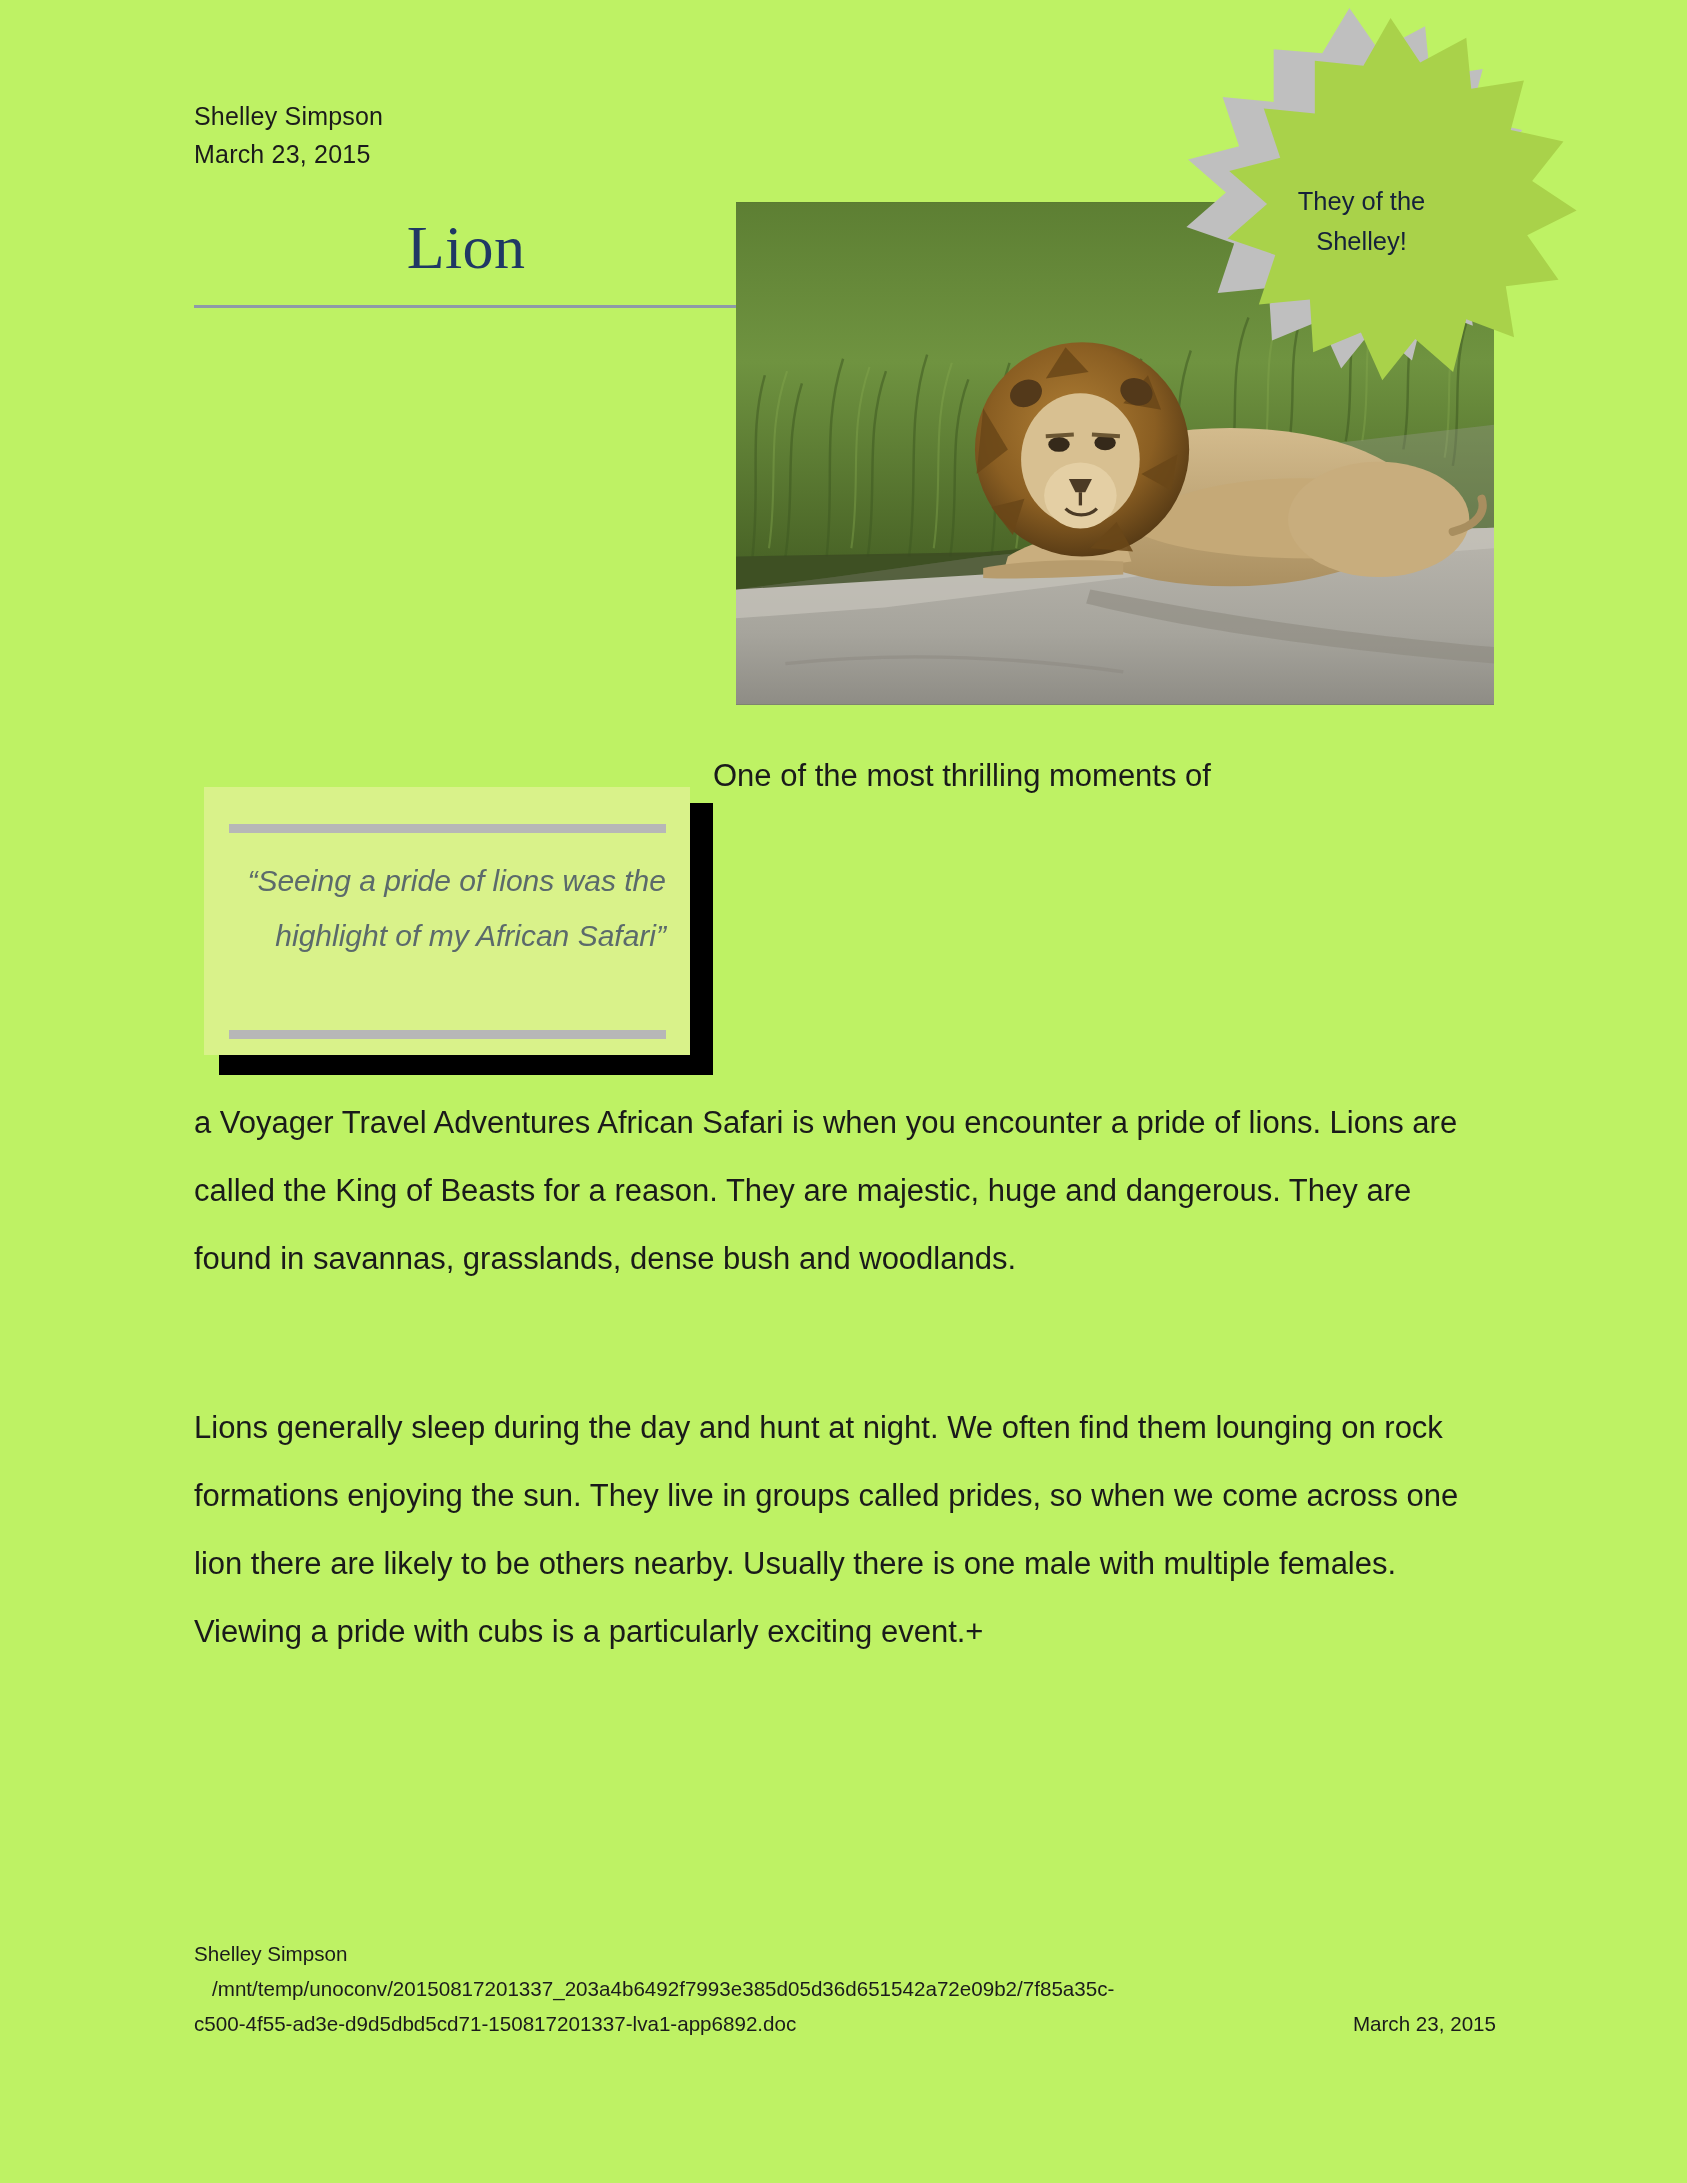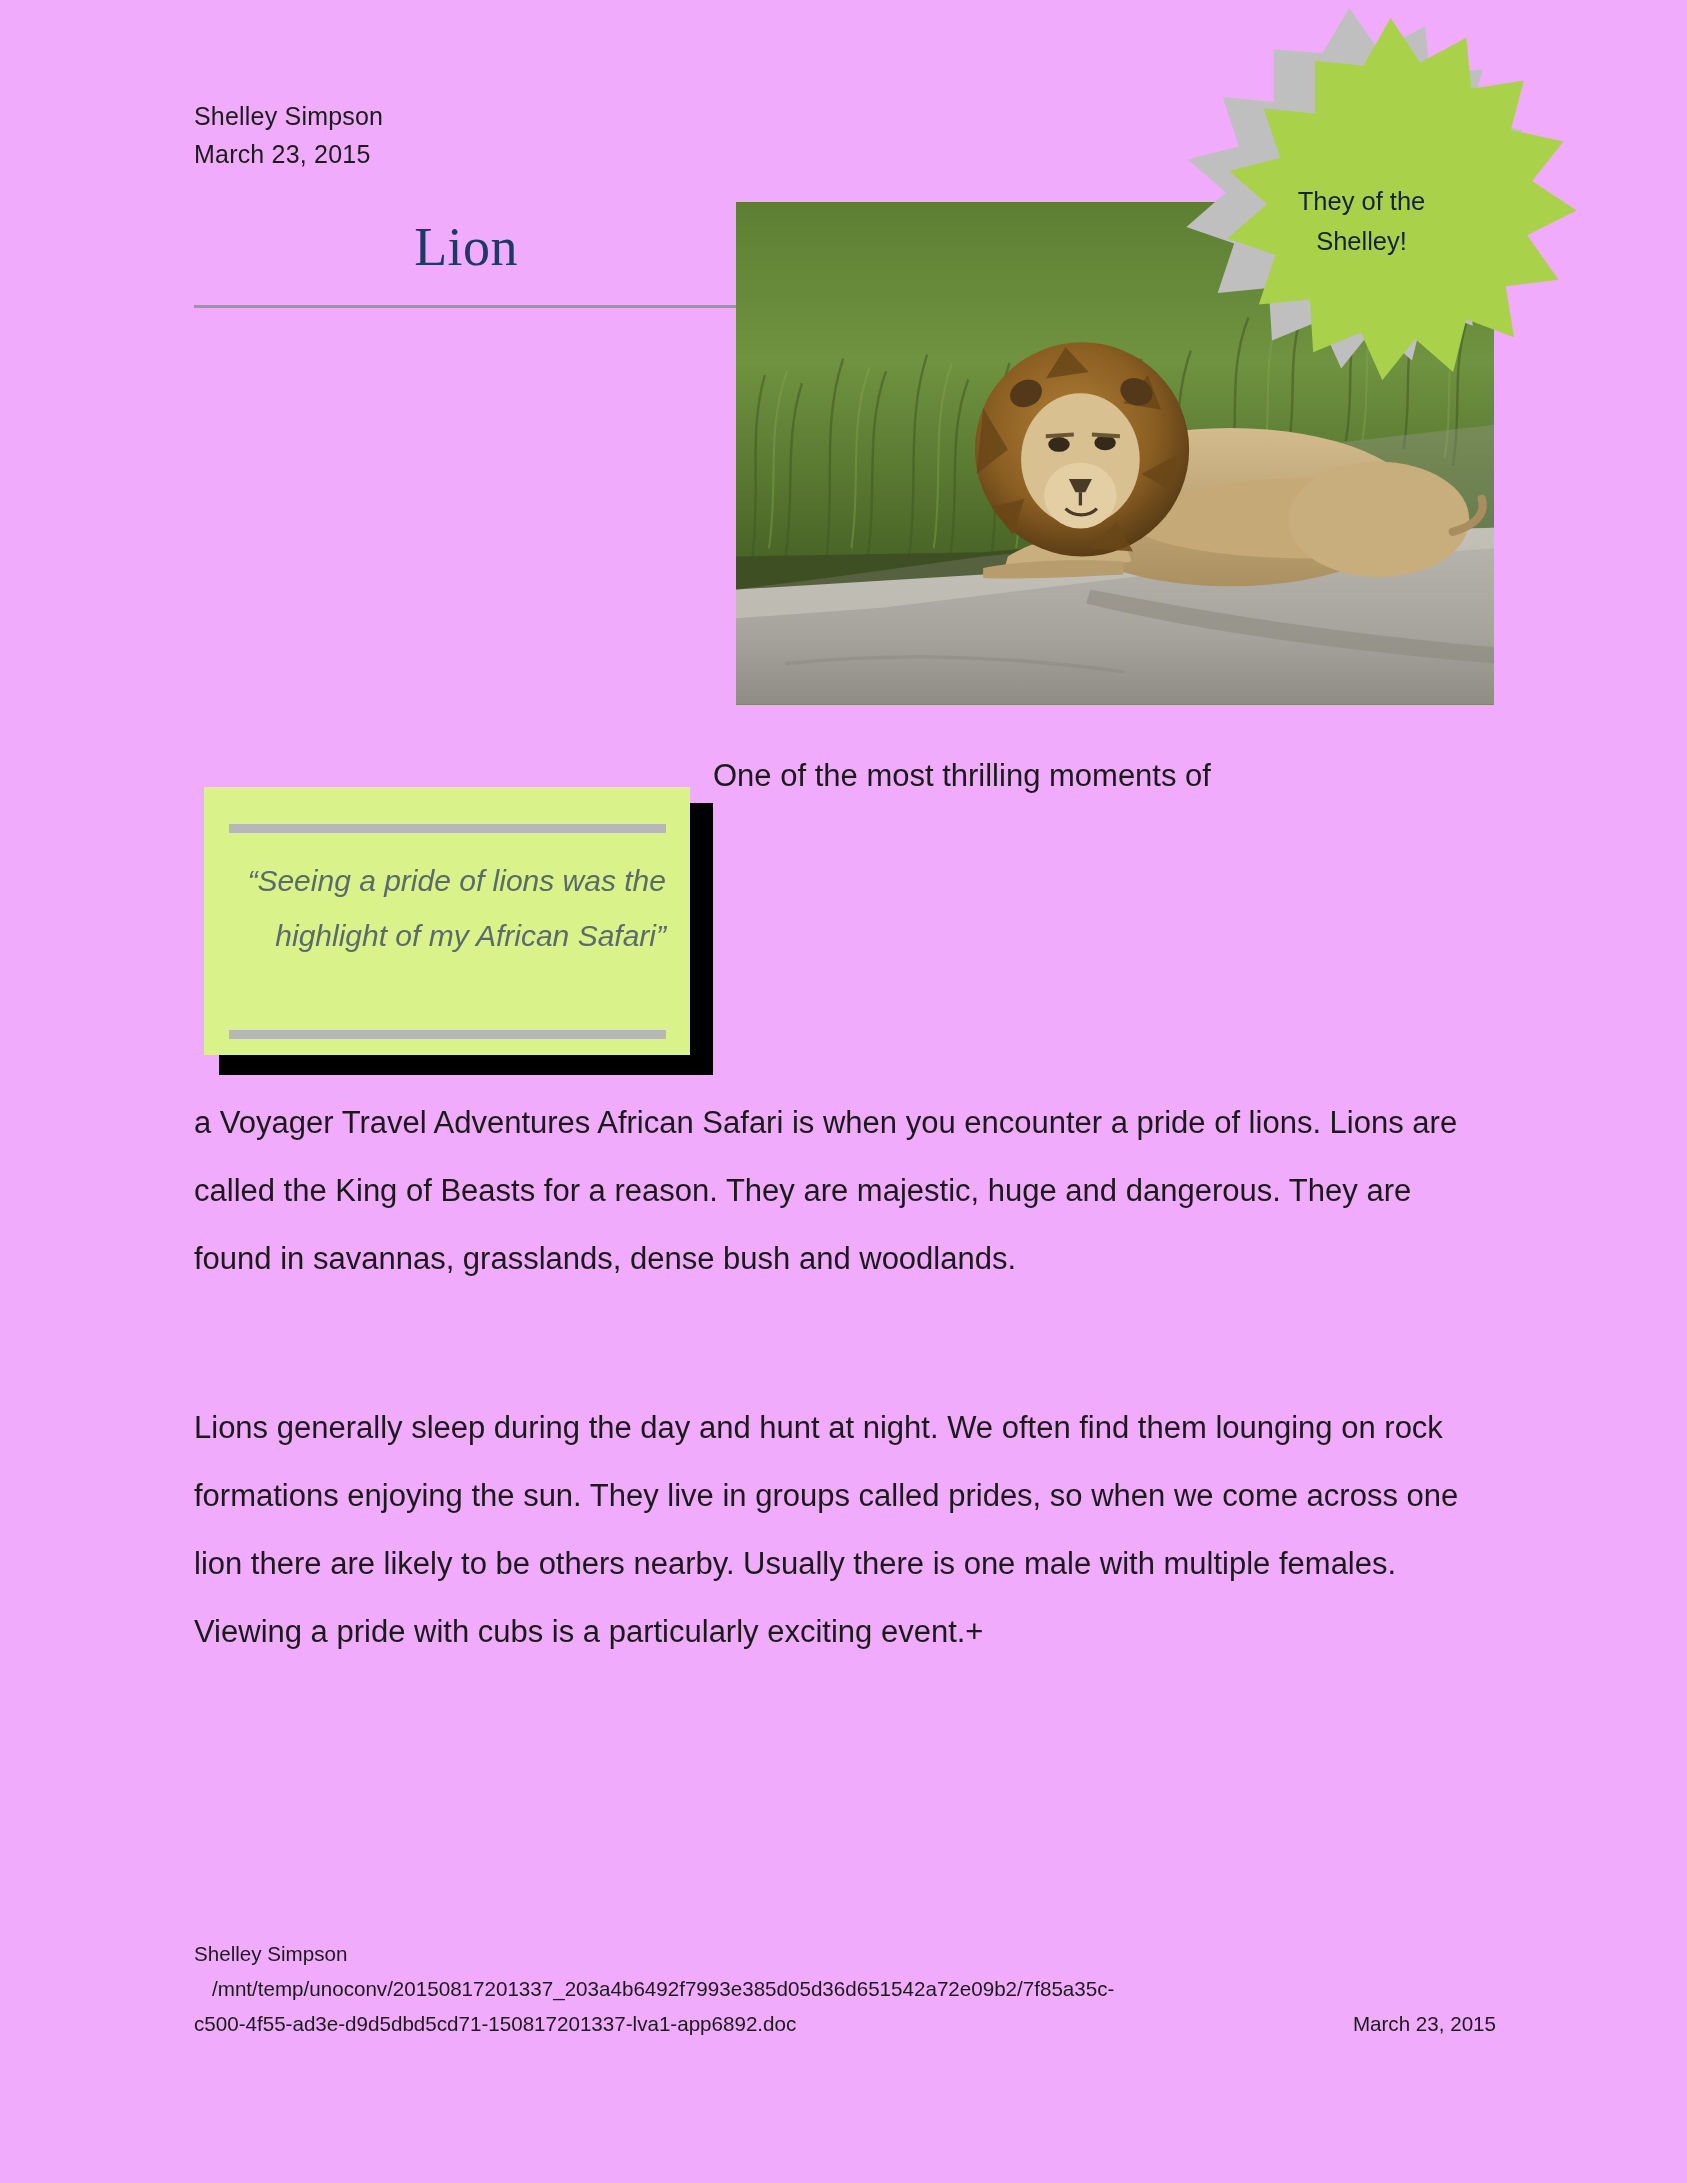--- a/index.html
+++ b/index.html
@@ -15,21 +15,21 @@
     position: relative;
     overflow: hidden;
   }
 
   .page {
     position: absolute;
     left: 0;
     top: 0;
     width: 1687px;
     height: 2183px;
-    background: #f0abfc;
+    background: #bef264;
   }
 
   
   .byline {
     position: absolute;
     left: 194px;
     top: 97px;
     font-size: 25px;
     line-height: 38px;
     color: #1b1b1b;
@@ -39,21 +39,21 @@
 
   
   .title-wrap {
     position: absolute;
     left: 194px;
     top: 213px;
     width: 544px;
   }
   .title {
     font-family: "Liberation Serif", serif;
-    font-size: 54px;
+    font-size: 62px;
     color: #1f3864;
     text-align: center;
     line-height: 69px;
     letter-spacing: 0.4px;
   }
   .title-rule {
     position: absolute;
     left: 194px;
     top: 305px;
     width: 544px;

